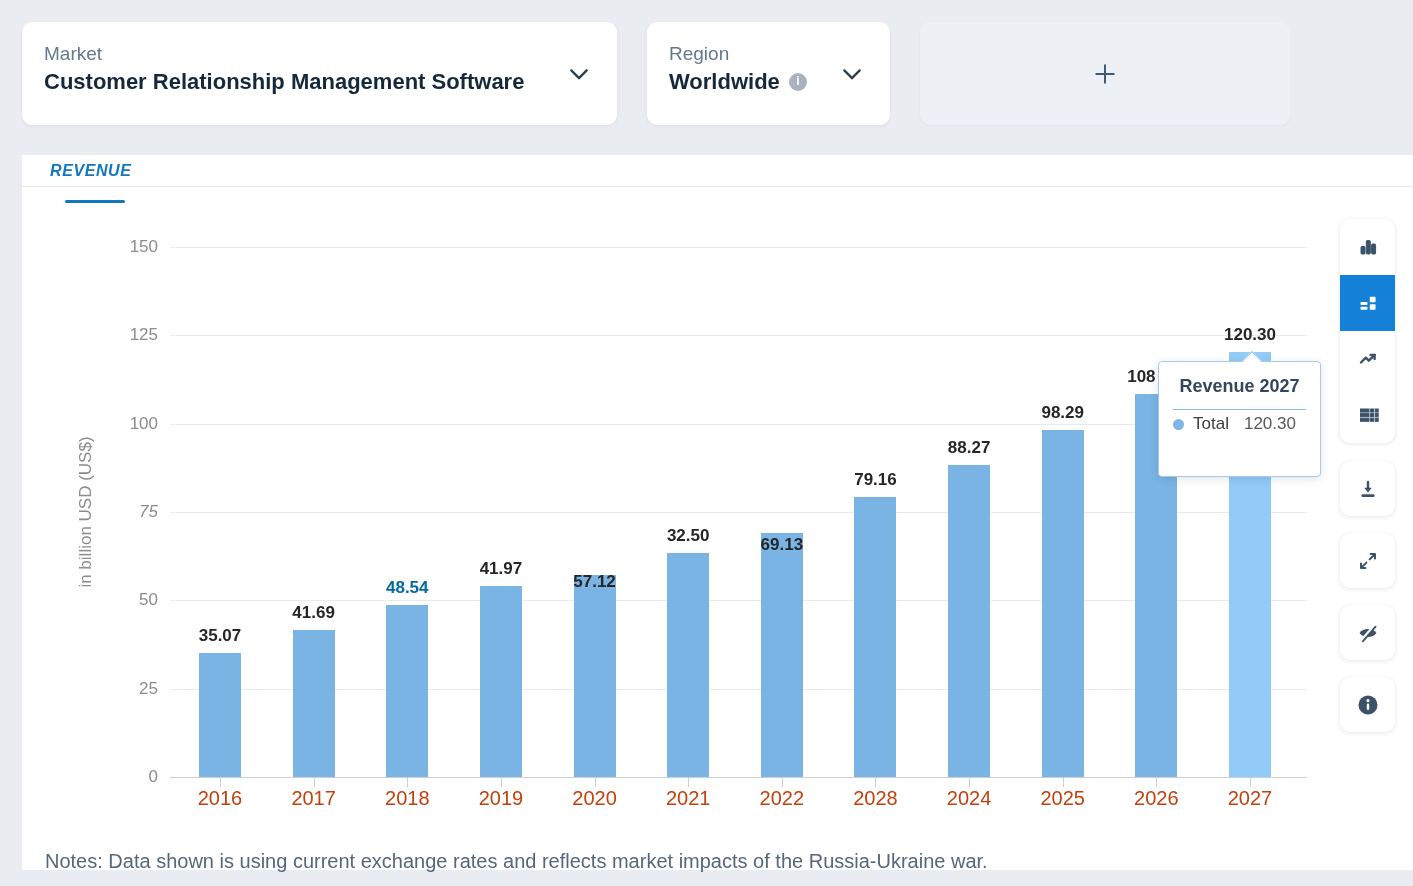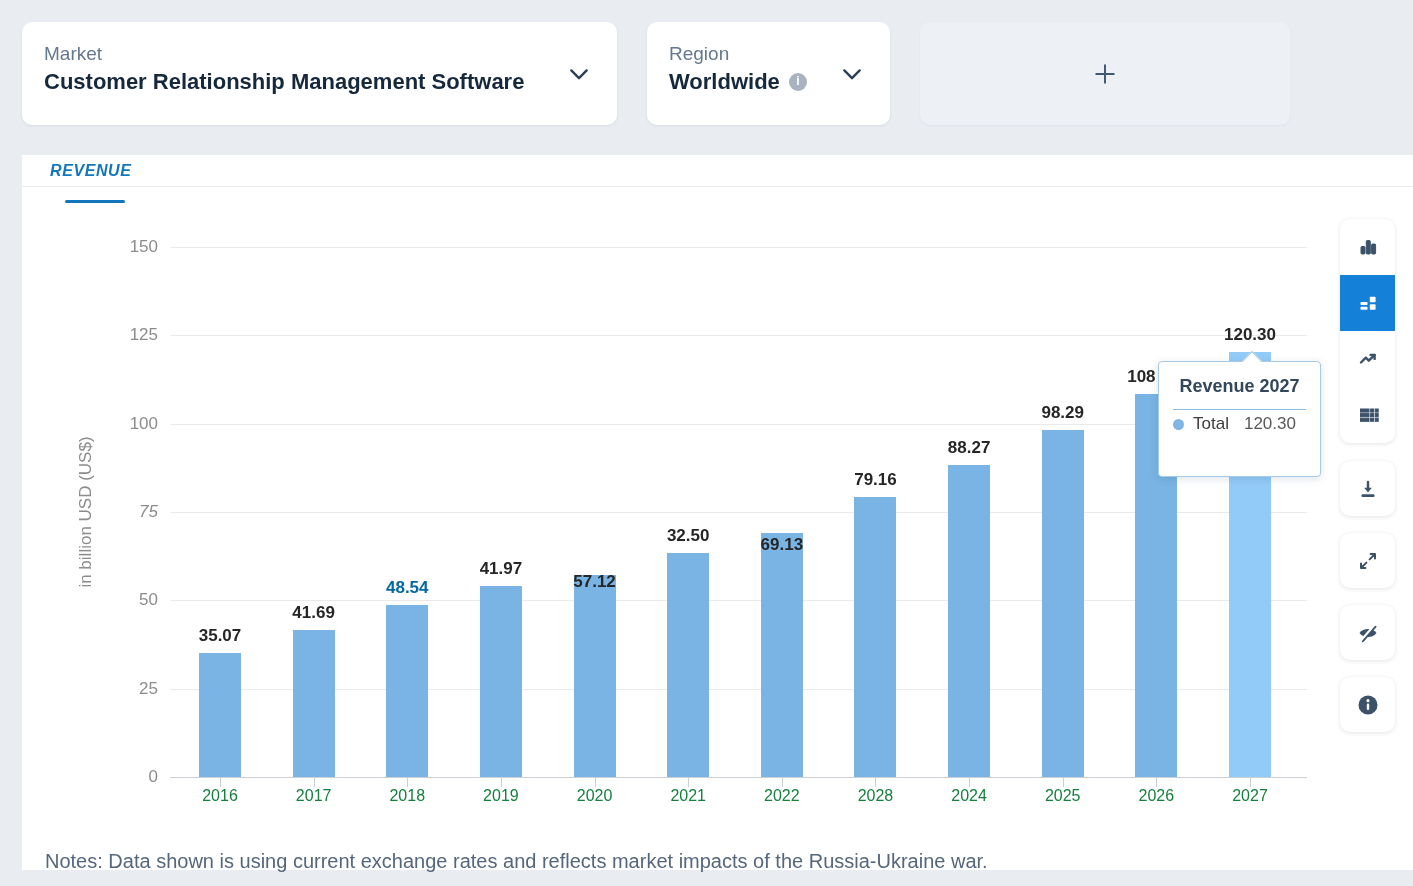--- a/index.html
+++ b/index.html
@@ -57,21 +57,21 @@
   .gridline { position:absolute; left:170px; width:1137px; height:1px; background:#e8eaec; }
   .gridline.baseline { background:#ccd0d4; }
   .ytick-label { position:absolute; left:88px; width:70px; text-align:right; font-size:17px; color:#8c8c8c; }
   .y-axis-title {
     position:absolute; left:86px; top:512px; transform:translate(-50%,-50%) rotate(-90deg);
     font-size:17px; color:#8c8c8c; white-space:nowrap;
   }
   .bar { position:absolute; width:42px; z-index:1; }
   .bar-value { position:absolute; z-index:2; font-size:17px; font-weight:700; color:#262626; transform:translateX(-50%); white-space:nowrap; }
   .xtick { position:absolute; top:778px; width:1px; height:9px; background:#ccd0d4; }
-  .xtick-label { position:absolute; top:787px; width:90px; transform:translateX(-50%); text-align:center; font-size:16px; color:#15803d; }
+  .xtick-label { position:absolute; top:787px; width:90px; transform:translateX(-50%); text-align:center; font-size:20px; color:#c2410c; }
 
   
   .tooltip {
     position:absolute; left:1158px; top:361px; width:163px; height:116px;
     background:#fff; border:1px solid #a6cbe7; border-radius:4px;
     box-shadow:0 2px 8px rgba(40,70,100,.15); z-index:5;
   }
   .tooltip-caret {
     position:absolute; top:-8px; left:86px; width:14px; height:14px;
     background:#fff; transform:rotate(45deg);

